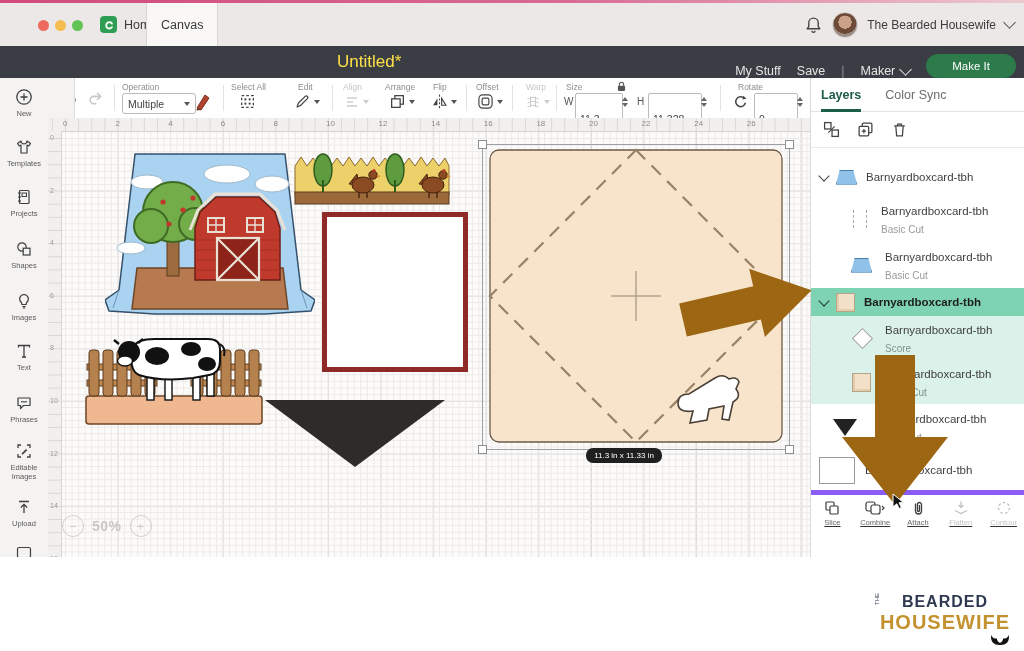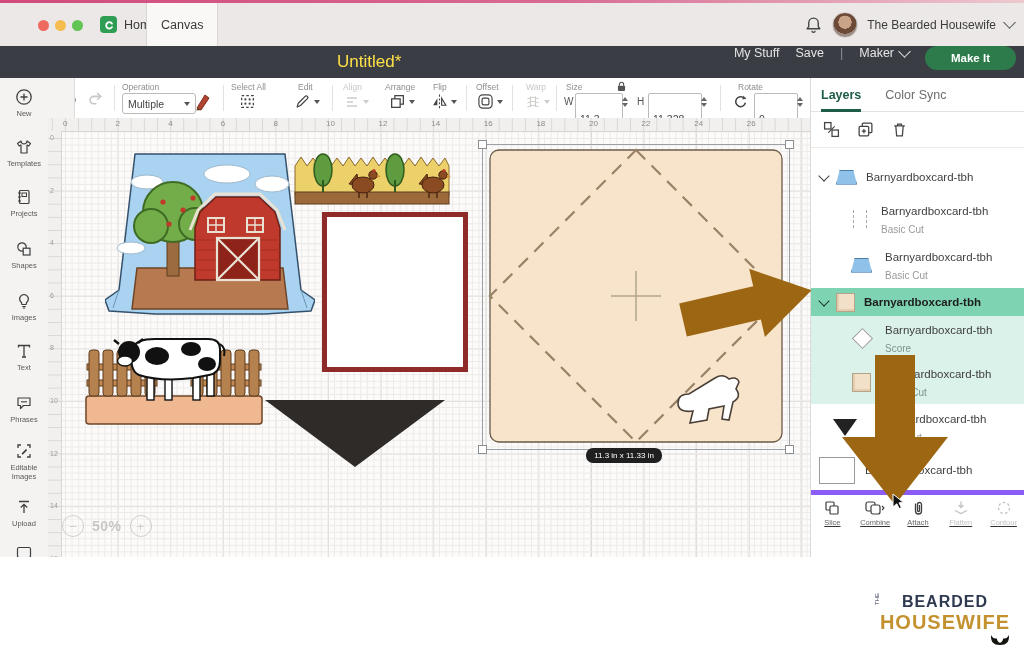--- a/index.html
+++ b/index.html
@@ -13,22 +13,22 @@
   .dot{width:11px;height:11px;border-radius:50%;top:17px;}
   .tab{top:0;height:43px;display:flex;align-items:center;gap:7px;font-size:12.5px;color:#3a3a3a;padding:0 14px;}
   .tab.active{background:#f9f8f7;border-left:1px solid #d8d5d3;border-right:1px solid #d8d5d3;}
   .cricut-logo{width:17px;height:17px;border-radius:4px;background:#2f9e54;display:flex;align-items:center;justify-content:center;}
   .acct{top:0;height:43px;right:10px;display:flex;align-items:center;gap:9px;font-size:12px;color:#3c3c3c;}
   .avatar{width:24px;height:24px;border-radius:50%;background:radial-gradient(circle at 50% 38%,#caa287 0 34%,#6d4a38 35% 60%,#9b8d85 61%);border:1px solid #d8d4d1;}
   .chev{width:8px;height:8px;border-right:1.6px solid #555;border-bottom:1.6px solid #555;transform:rotate(45deg);margin-top:-4px;}
   
   .appheader{left:0;top:46px;width:1024px;height:32px;background:#3a3e44;}
   .appheader .doc{left:337px;top:0;height:32px;display:flex;align-items:center;color:#fde047;font-size:17px;}
-  .hright{right:8px;top:0;height:32px;display:flex;align-items:flex-start;gap:16px;color:#e4e4e4;font-size:12.5px;}
-  .makeit{background:#2d7a4b;color:#fff;font-size:11.5px;font-weight:bold;border:none;border-radius:14px;padding:6px 26px;cursor:pointer;}
+  .hright{right:8px;top:0;height:32px;display:flex;align-items:flex-end;gap:16px;color:#e4e4e4;font-size:12.5px;}
+  .makeit{background:#2d7a4b;color:#fff;font-size:11.5px;font-weight:normal;border:none;border-radius:14px;padding:6px 26px;cursor:pointer;}
   .hdiv{color:#8a8f96;}
   
   .toolbar{left:48px;top:78px;width:762px;height:40px;background:#fff;border-bottom:1px solid #d9d6d4;}
   .tlabel{position:absolute;top:4px;font-size:8.5px;color:#8d8d8d;white-space:nowrap;}
   .tlabel.dis{color:#c8c6c4;}
   .sep{position:absolute;top:7px;width:1px;height:26px;background:#e4e2e0;}
   .tico{position:absolute;}
   .dropdown{position:absolute;height:19px;border:1px solid #bdbab8;border-radius:3px;background:#fff;
             display:flex;align-items:center;justify-content:space-between;font-size:10.5px;color:#444;padding:0 5px;}
   .caret{width:0;height:0;border-left:3.5px solid transparent;border-right:3.5px solid transparent;border-top:4px solid #555;}

